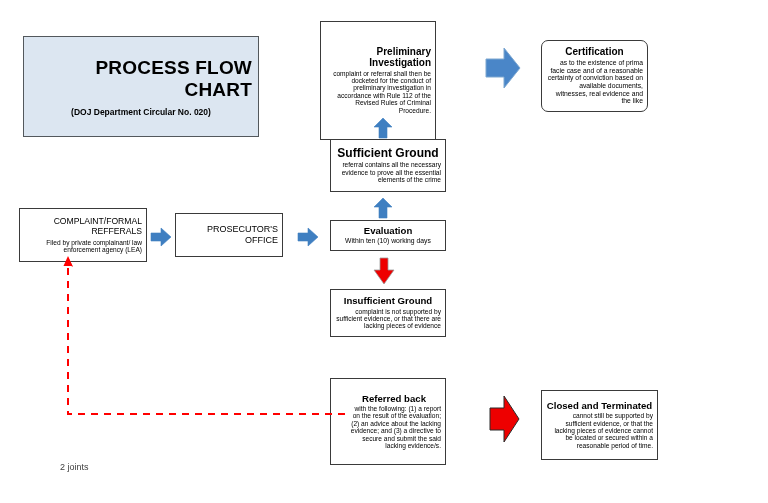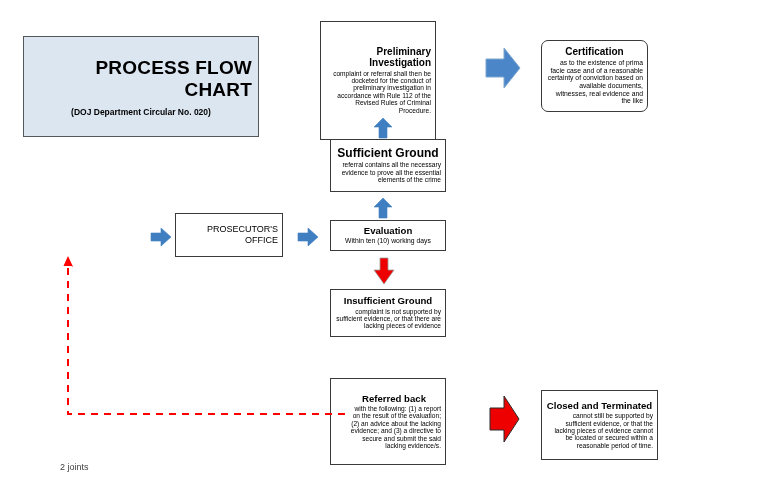--- a/index.html
+++ b/index.html
@@ -152,20 +152,24 @@
   <div class="box" id="certification">
     <div class="title">Certification</div>
     <div class="body">as to the existence of prima facie case and of a reasonable certainty of conviction based on available documents, witnesses, real evidence and the like</div>
   </div>
 
   <div class="box" id="sufficient-ground">
     <div class="title">Sufficient Ground</div>
     <div class="body">referral contains all the necessary evidence to prove all the essential elements of the crime</div>
   </div>
 
+  <div class="box" id="complaint-referrals">
+    <div class="title">COMPLAINT/FORMAL REFFERALS</div>
+    <div class="body">Filed by private complainant/ law enforcement agency (LEA)</div>
+  </div>
 
   <div class="box" id="prosecutors-office">
     <div class="title">PROSECUTOR'S OFFICE</div>
   </div>
 
   <div class="box" id="evaluation">
     <div class="title">Evaluation</div>
     <div class="body">Within ten (10) working days</div>
   </div>
 

